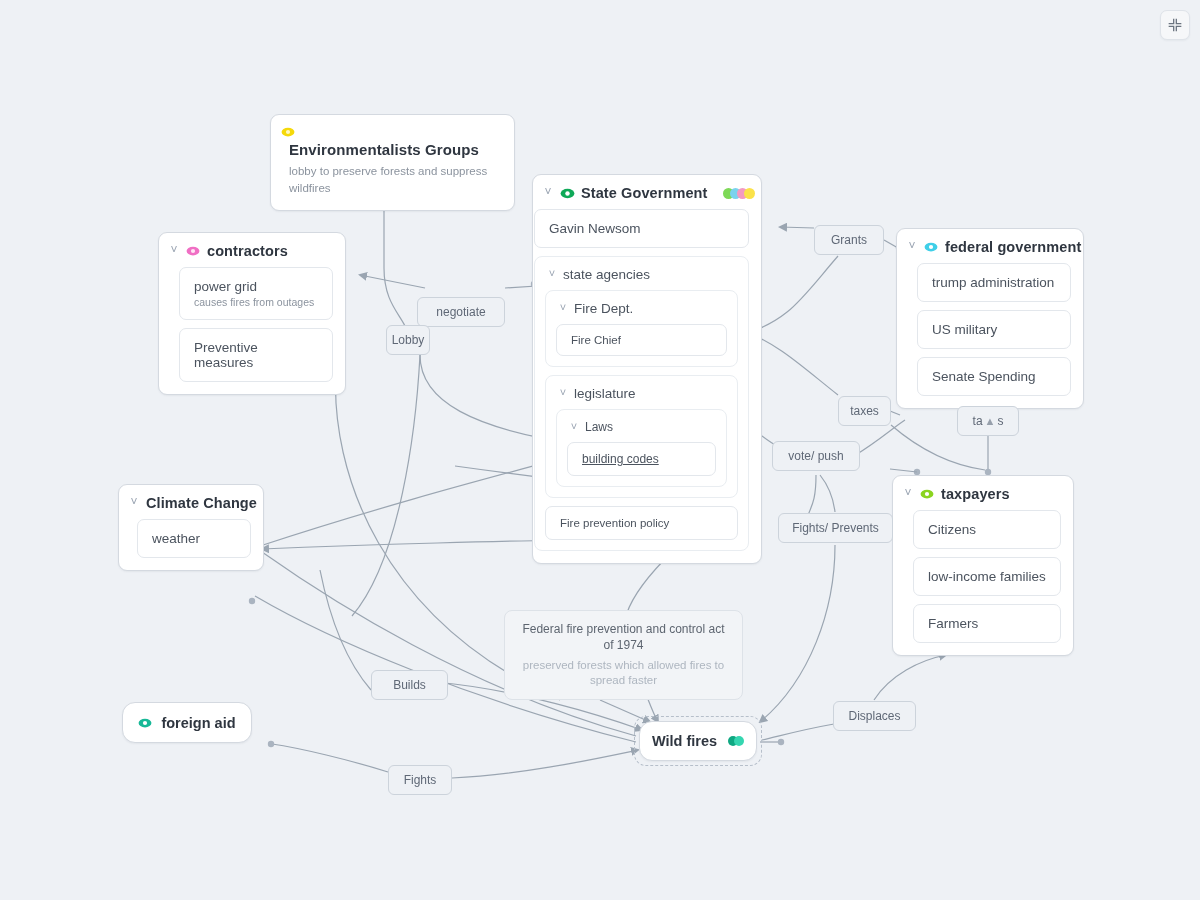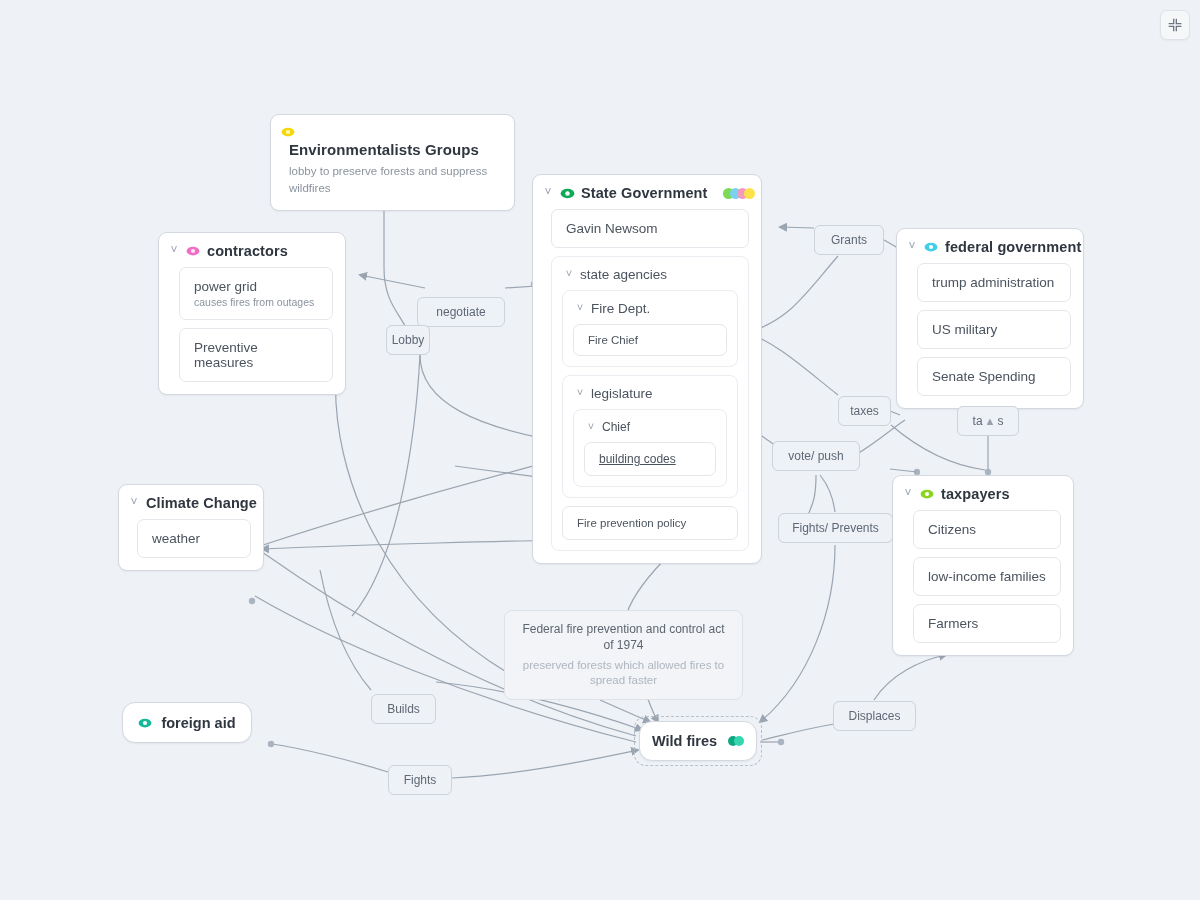--- a/index.html
+++ b/index.html
@@ -272,21 +272,21 @@
           </svg>
       </span>
       <span class="node-title">State Government</span>
       <span class="dots">
         <i style="background:#7ed957"></i>
         <i style="background:#7ad3ee"></i>
         <i style="background:#f49ac1"></i>
         <i style="background:#fbe24a"></i>
       </span>
     </div>
-    <div class="node-body" style="padding-left:18px;">
+    <div class="node-body" style="padding-left:1px;">
       <div class="child">
         <div class="c-title">Gavin Newsom</div>
       </div>
 
       <div class="group">
         <div class="group-head">
           <span class="chev">˅</span>
           <span>state agencies</span>
         </div>
         <div class="group-body">
@@ -305,21 +305,21 @@
 
           <div class="group">
             <div class="group-head">
               <span class="chev">˅</span>
               <span>legislature</span>
             </div>
             <div class="group-body">
               <div class="group">
                 <div class="group-head" style="font-size:12px;">
                   <span class="chev">˅</span>
-                  <span>Chief</span>
+                  <span>Laws</span>
                 </div>
                 <div class="group-body">
                   <div class="child" style="padding:9px 14px;">
                     <div class="c-title" style="font-size:12px;text-decoration:underline;">building codes</div>
                   </div>
                 </div>
               </div>
             </div>
           </div>
 
@@ -438,21 +438,21 @@
   </div>
 
   <div class="edge-label" style="left:772px; top:441px; width:88px;">
     <span>vote/ push</span>
   </div>
 
   <div class="edge-label" style="left:778px; top:513px; width:115px;">
     <span>Fights/ Prevents</span>
   </div>
 
-  <div class="edge-label" style="left:371px; top:694px; width:65px;">
+  <div class="edge-label" style="left:371px; top:670px; width:77px;">
     <span>Builds</span>
   </div>
 
   <div class="edge-label" style="left:833px; top:701px; width:83px;">
     <span>Displaces</span>
   </div>
 
   <div class="edge-label" style="left:388px; top:765px; width:64px;">
     <span>Fights</span>
   </div>

